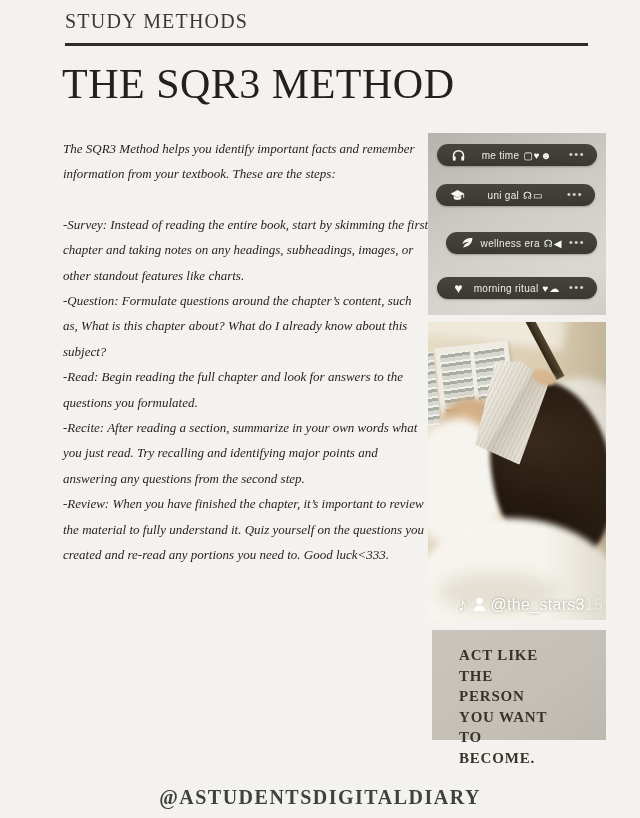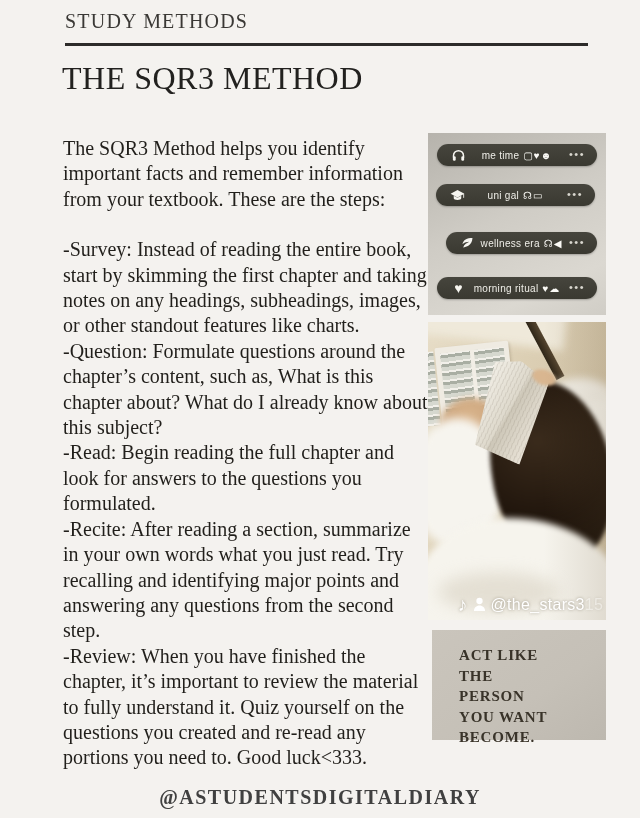--- a/index.html
+++ b/index.html
@@ -16,29 +16,29 @@
   .eyebrow {
     position:absolute; left:65px; top:10px;
     font-size:20px; letter-spacing:1.2px; color:#3a3835;
   }
   .rule {
     position:absolute; left:65px; top:43px;
     width:523px; height:2.5px; background:#2c2b29;
   }
   .title {
     position:absolute; left:62px; top:60px;
-    font-size:32px; font-weight:400; color:#22211f; letter-spacing:.5px;
+    font-size:42px; font-weight:400; color:#22211f; letter-spacing:.5px;
     white-space:nowrap;
     text-align:right;
   }
 
   
   .copy {
     position:absolute; left:63px; top:136px; width:366px;
-    font-size:20px; line-height:25.4px; color:#211f1b;
+    font-size:13px; line-height:25.4px; color:#211f1b;font-style:italic;
   }
   .copy .intro { margin-bottom:25px; }
   .copy p { margin:0; }
 
   
   .playlists {
     position:absolute; left:428px; top:133px; width:178px; height:182px;
     background:linear-gradient(155deg,#b6b3ac 0%,#cfccc5 45%,#dbd8d1 80%,#d0cdc6 100%);
     overflow:hidden;
   }
@@ -298,16 +298,17 @@
       <span>@the_stars3</span><span class="faded">15</span>
     </span>
   </div>
 </div>
 
 <div class="quote">
   <div class="line">ACT LIKE</div>
   <div class="line">THE</div>
   <div class="line">PERSON</div>
   <div class="line">YOU WANT</div>
+  <div class="line">TO</div>
   <div class="line">BECOME.</div>
 </div>
 
 <div class="footer">@ASTUDENTSDIGITALDIARY</div>
 
 </body></html>

